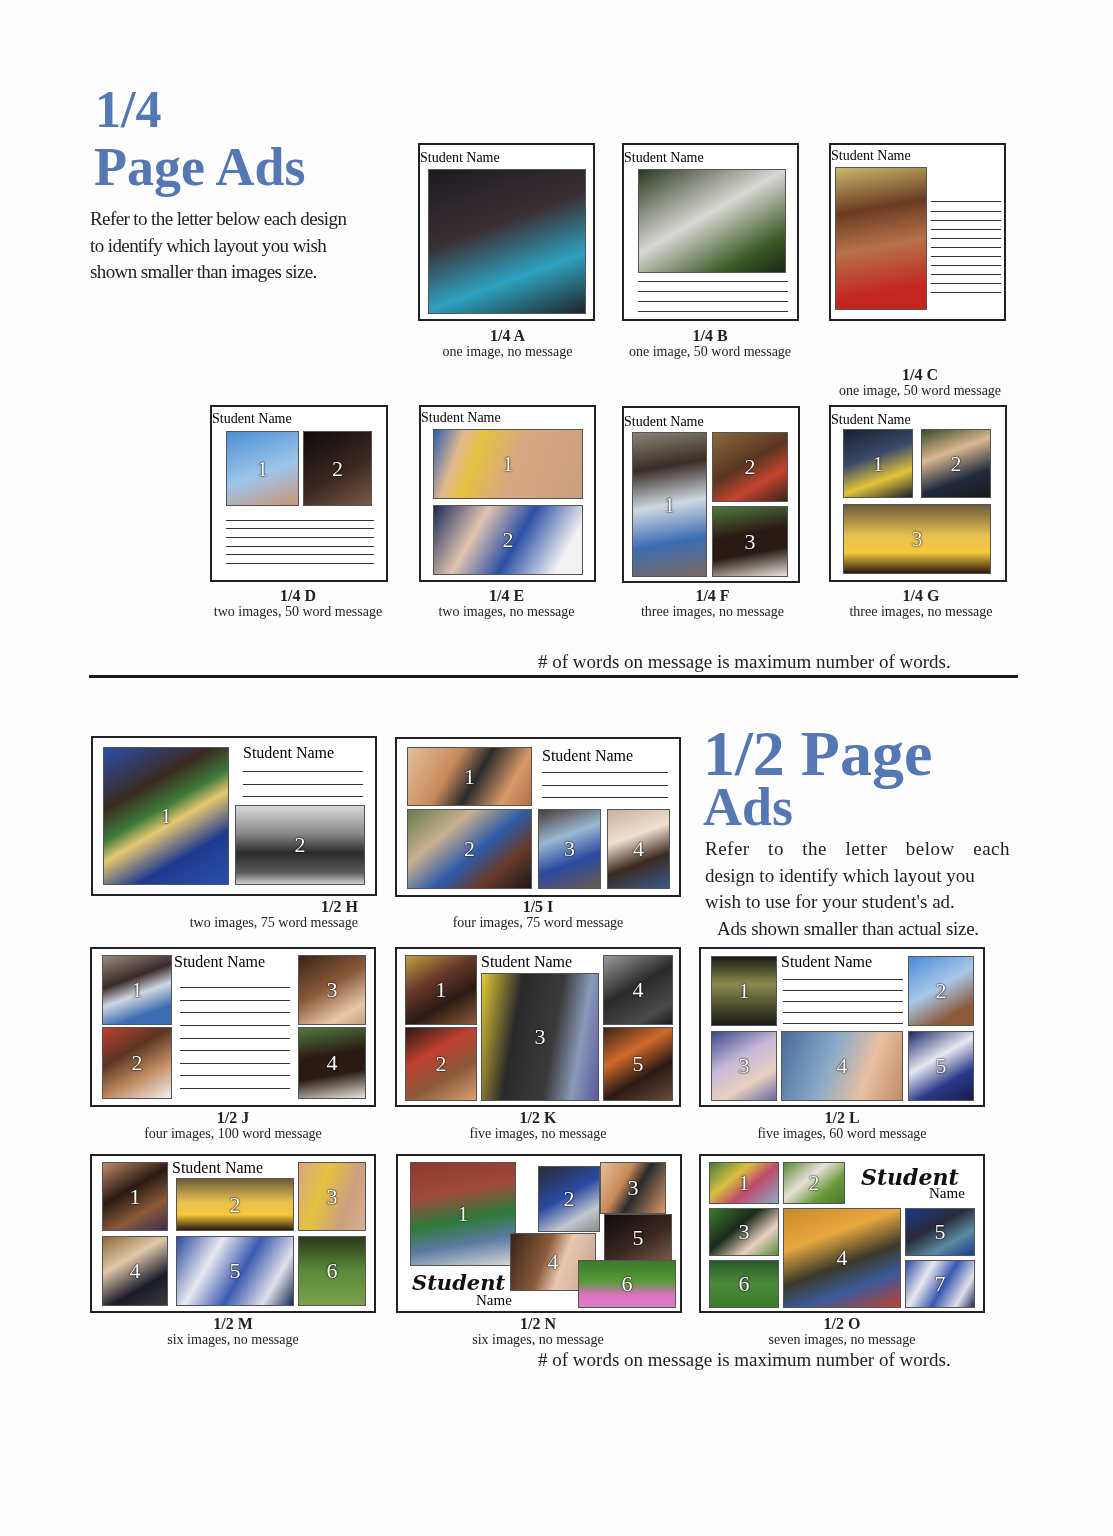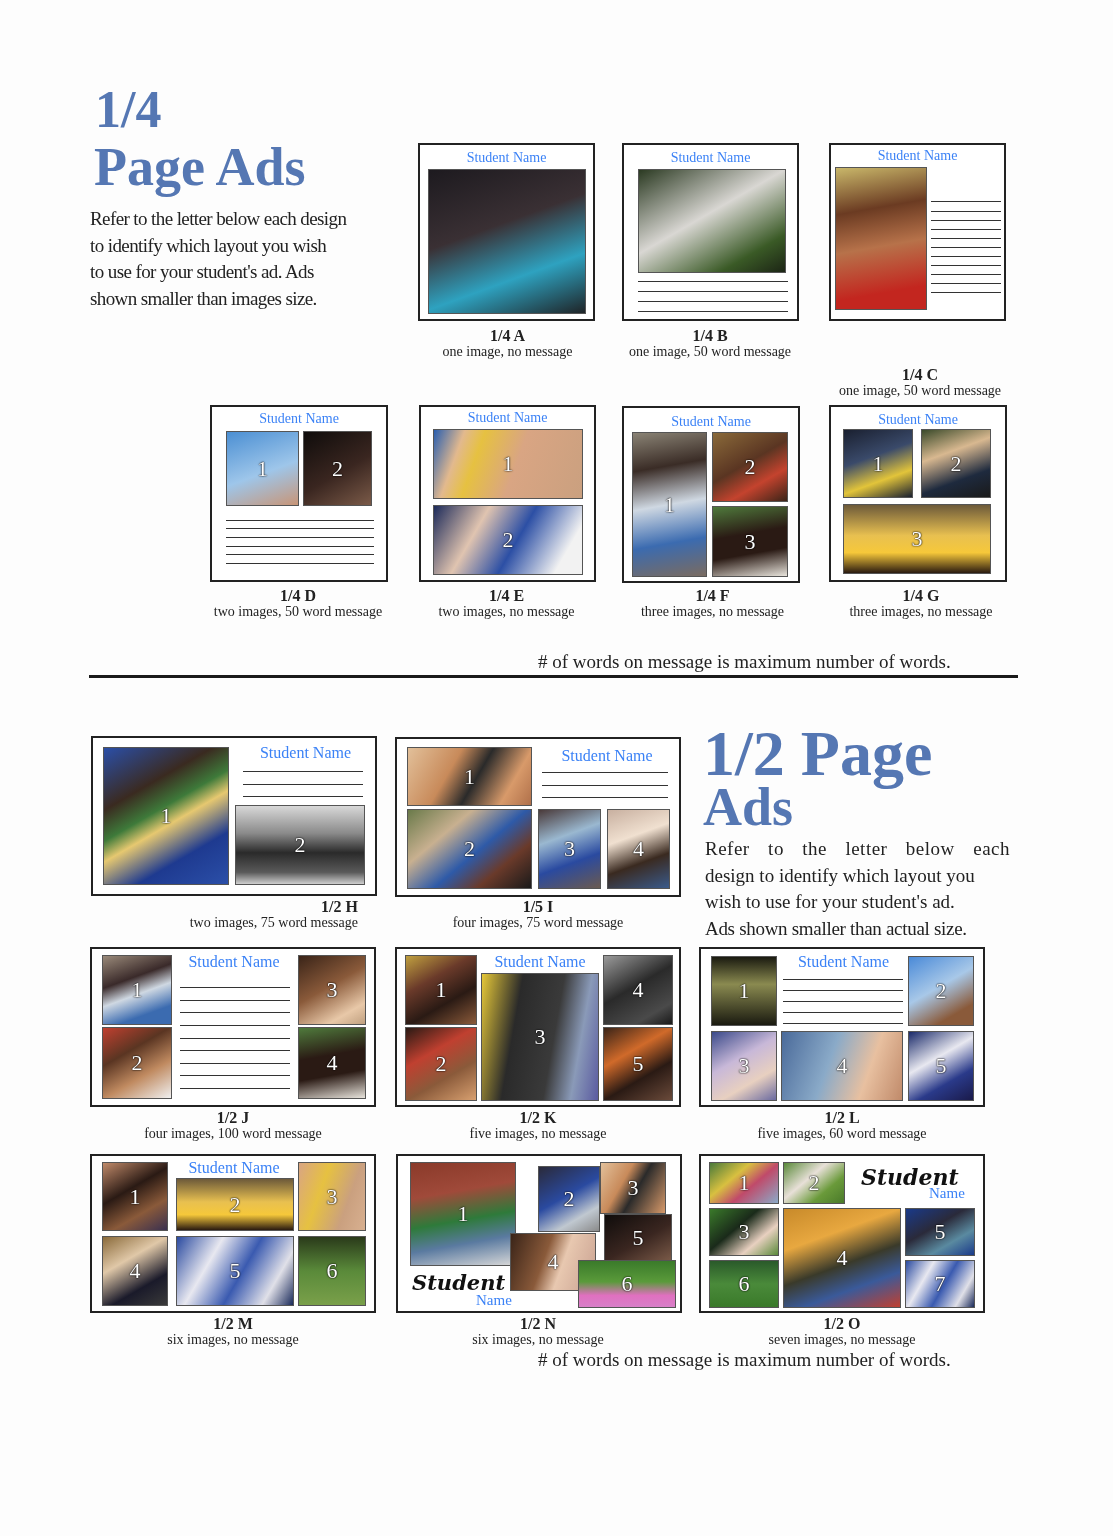--- a/index.html
+++ b/index.html
@@ -2,41 +2,40 @@
 <html><head>
 <meta charset="utf-8">
 <style>
   html, body { margin:0; padding:0; }
   body { width:1113px; height:1536px; background:#fdfdfd; position:relative; overflow:hidden;
          font-family:"Liberation Serif", "DejaVu Serif", serif; color:#1a1a1a; }
   .abs { position:absolute; }
   .big-title { color:#5577b3; font-weight:bold; font-family:"Liberation Serif", serif; line-height:1; }
   .intro { font-size:19px; line-height:26.5px; color:#222; }
   .ad { position:absolute; border:2px solid #222; background:#fff; box-sizing:border-box; }
-  .sname { position:absolute; font-size:14px; text-align:center; color:#3b82f6; white-space:nowrap; }
+  .sname { position:absolute; font-size:14px; text-align:left; color:#000000; white-space:nowrap; }
   .sname.lg { font-size:16px; }
   .photo { position:absolute; border:1px solid #555; box-sizing:border-box; overflow:hidden; }
   .num { position:absolute; left:0; right:0; top:50%; transform:translateY(-50%); text-align:center;
          color:#fff; font-size:22px; text-shadow:0 0 2px #000, 0 0 1px #000; font-family:"Liberation Serif", serif; }
   .line { position:absolute; height:1px; background:#333; }
   .cap { position:absolute; text-align:center; font-size:14px; line-height:16px; color:#222; }
   .cap .code { font-weight:bold; font-size:16px; display:block; }
   .script { position:absolute; font-family:"DejaVu Serif", serif; font-style:italic; font-weight:bold; font-size:21px; color:#111; }
   .note { position:absolute; font-size:19px; color:#222; white-space:nowrap; }
   .rule { position:absolute; background:#1a1a1a; }
 </style>
 </head>
 <body>
 
 <div class="abs big-title" style="left:95px;top:84px;font-size:52px;">1/4</div>
 <div class="abs big-title" style="left:94px;top:140px;font-size:54px;">Page Ads</div>
 <div class="abs intro" style="left:90px;top:206px;width:300px;letter-spacing:-0.6px;">
   <div>Refer to the letter below each design</div>
   <div>to identify which layout you wish</div>
-  <div>to use for your student's ad. Ads</div>
   <div>shown smaller than images size.</div>
 </div>
 
 <div class="ad" style="left:418px;top:143px;width:177px;height:178px;">
   <div class="sname" style="left:0;right:0;top:5px;">Student Name</div>
   <div class="photo" style="left:8px;top:24px;width:158px;height:145px;background:linear-gradient(160deg,#1d1a1f 0%,#3a3034 40%,#2ea2c0 70%,#1f2427 100%);"></div>
 </div>
 <div class="cap" style="left:410px;top:328px;width:195px;">
   <span class="code">1/4 A</span>
   <span>one image, no message</span>
@@ -145,21 +144,21 @@
 
 <div class="note" style="left:538px;top:651px;"># of words on message is maximum number of words.</div>
 <div class="rule" style="left:89px;top:675px;width:929px;height:3px;"></div>
 
 <div class="abs big-title" style="left:703px;top:722px;font-size:64px;">1/2 Page</div>
 <div class="abs big-title" style="left:703px;top:780px;font-size:54px;">Ads</div>
 <div class="abs intro" style="left:705px;top:836px;width:305px;">
   <div style="text-align:justify;text-align-last:justify;letter-spacing:0.5px;">Refer to the letter below each</div>
   <div>design to identify which layout you</div>
   <div>wish to use for your student's ad.</div>
-  <div style="letter-spacing:-0.3px;">Ads shown smaller than actual size.</div>
+  <div style="letter-spacing:-0.3px;margin-left:12px;">Ads shown smaller than actual size.</div>
 </div>
 
 <div class="ad" style="left:91px;top:736px;width:286px;height:160px;">
   <div class="photo" style="left:10px;top:9px;width:126px;height:138px;background:linear-gradient(150deg,#2b4fa8 0%,#3a2a20 30%,#3e7a3a 45%,#e6c870 55%,#1e3a90 75%,#2b4fa8 100%);">
       <span class="num">1</span>
     </div>
   <div class="sname lg" style="left:150px;width:125px;top:6px;">Student Name</div>
   <div class="line" style="left:150px;width:120px;top:33px;"></div>
   <div class="line" style="left:150px;width:120px;top:46px;"></div>
   <div class="line" style="left:150px;width:120px;top:58px;"></div>

